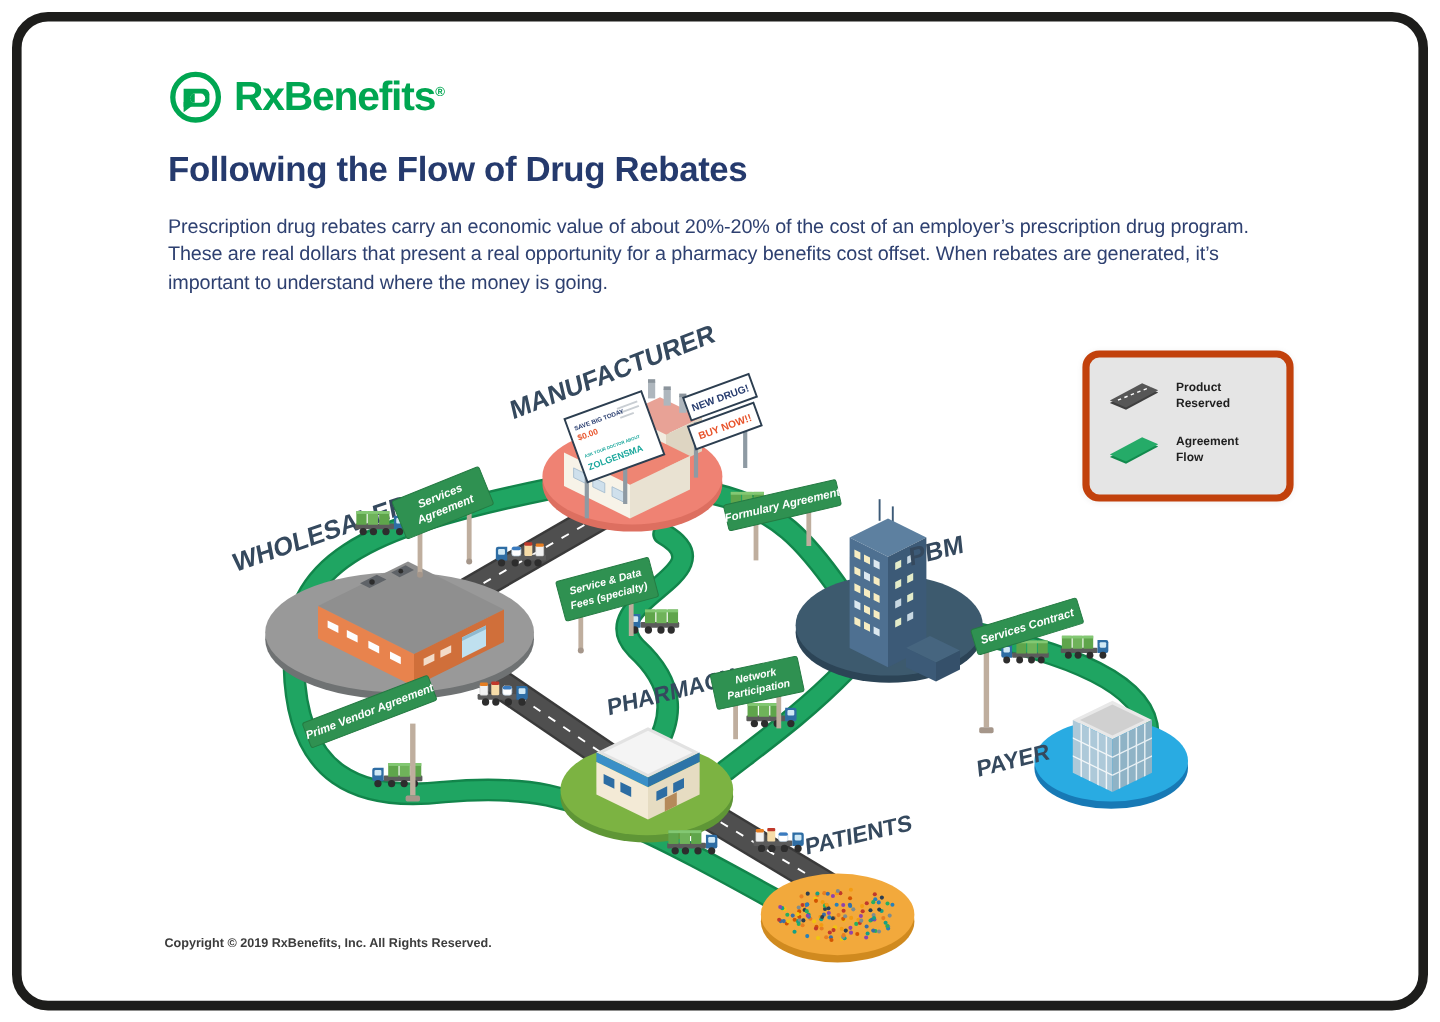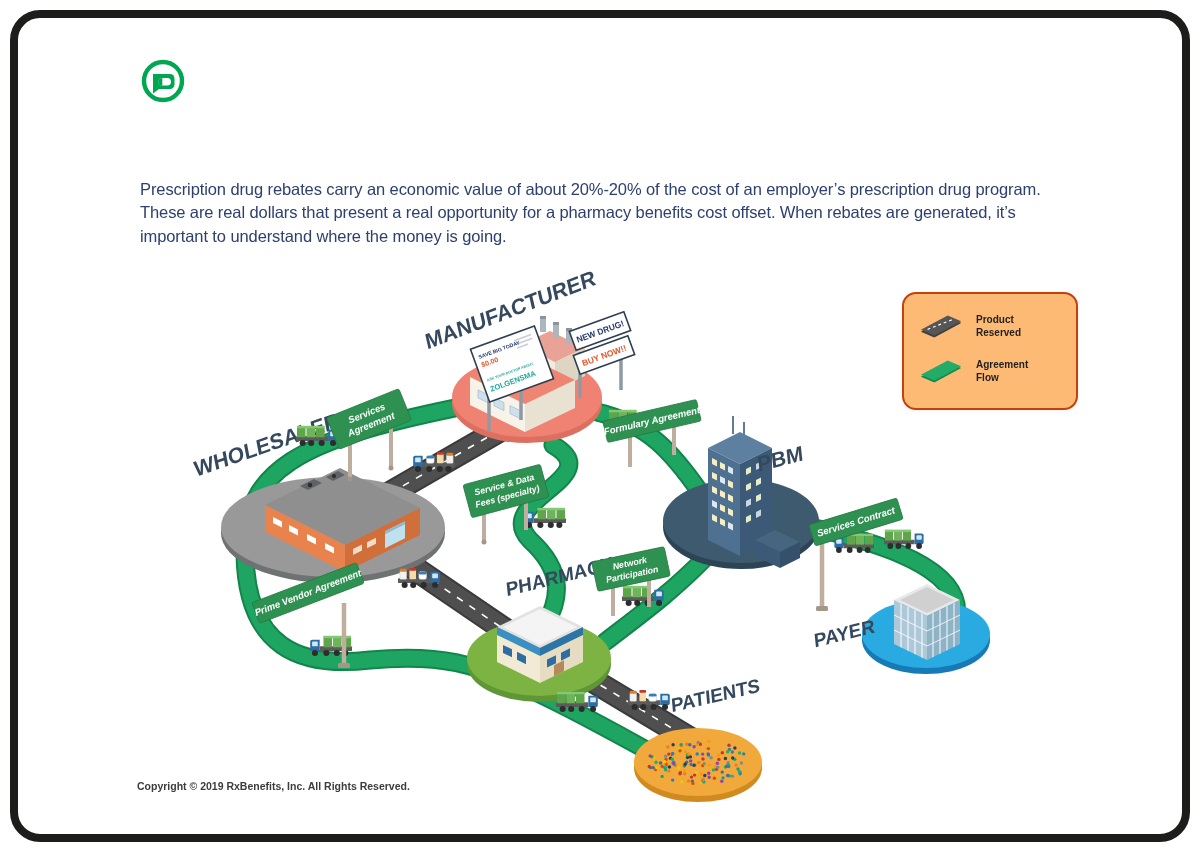--- a/index.html
+++ b/index.html
@@ -5,22 +5,22 @@
   html,body{margin:0;padding:0;background:#ffffff;}
   .page{position:relative;width:1200px;height:852px;background:#ffffff;font-family:"Liberation Sans",sans-serif;overflow:hidden;}
   .frame{position:absolute;left:10px;top:10px;width:1180px;height:832px;box-sizing:border-box;
          border:8px solid #1d1d1b;border-radius:30px;background:#ffffff;overflow:hidden;}
   .logo{position:absolute;left:122px;top:40px;display:flex;align-items:center;gap:9px;}
   .logo-word{font-size:34px;font-weight:bold;color:#00A651;letter-spacing:-1px;line-height:1;}
   .logo-reg{font-size:11px;vertical-align:super;font-weight:bold;}
   .title{position:absolute;left:122px;top:108px;font-size:29px;font-weight:bold;color:#253a6d;letter-spacing:-0.3px;}
   .intro{position:absolute;left:122px;top:160px;width:945px;font-size:16.5px;line-height:1.42;color:#2e4070;letter-spacing:-0.1px;}
   .copyright{position:absolute;left:119px;top:762px;font-size:10.5px;font-weight:bold;color:#3c3c3c;}
-  .legend{position:absolute;left:884px;top:274px;width:176px;box-sizing:border-box;background:#fdba74;
-          border:2px solid #c2410c;border-radius:14px;padding:16px 14px 8px 14px;box-shadow:0 1px 5px rgba(0,0,0,0.06);}
+  .legend{position:absolute;left:884px;top:274px;width:176px;box-sizing:border-box;background:#e5e5e5;
+          border:6px solid #c2410c;border-radius:14px;padding:16px 14px 8px 14px;box-shadow:0 1px 5px rgba(0,0,0,0.06);}
   .legend-row{display:flex;align-items:center;gap:10px;margin-bottom:13px;}
   .legend-label{font-size:10px;font-weight:bold;color:#1f1f1f;line-height:1.3;}
   .diagram{position:absolute;left:0;top:0;width:1164px;height:816px;}
   .iso-label{font-weight:bold;fill:#35495e;text-anchor:middle;font-family:"Liberation Sans",sans-serif;}
   .sign-text{font-style:italic;font-weight:bold;fill:#ffffff;text-anchor:middle;font-family:"Liberation Sans",sans-serif;}
   .bb-navy{fill:#253a6d;font-weight:bold;font-family:"Liberation Sans",sans-serif;}
   .bb-orange{fill:#e8542c;font-weight:bold;font-family:"Liberation Sans",sans-serif;}
   .bb-teal{fill:#19a79c;font-weight:bold;font-family:"Liberation Sans",sans-serif;}
 </style>
 </head>
@@ -486,22 +486,24 @@
     </svg>
 
     <div class="logo">
       <svg width="46" height="46" viewBox="0 0 46 46">
         <circle cx="23" cy="23" r="19" fill="none" stroke="#00A651" stroke-width="4.4"></circle>
         <path d="M13,16 h17 a4.5,4.5 0 0 1 4.5,4.5 v6 a4.5,4.5 0 0 1 -4.5,4.5 h-17 z" fill="#00A651"></path>
         <path d="M13,27 v8.5 l8,-6 z" fill="#00A651"></path>
         <rect x="18.5" y="20" width="12.5" height="7.6" rx="3.8" fill="#ffffff"></rect>
         <path d="M22.3,20 h-0.1 a3.8,3.8 0 0 0 0,7.6 h0.1 z" fill="#00A651"></path>
       </svg>
+      <div class="logo-word"><span>RxBenefits</span><sup class="logo-reg">®</sup></div>
     </div>
 
+    <div class="title">Following the Flow of Drug Rebates</div>
     <div class="intro">Prescription drug rebates carry an economic value of about 20%-20% of the cost of an employer’s prescription drug program. These are real dollars that present a real opportunity for a pharmacy benefits cost offset. When rebates are generated, it’s important to understand where the money is going.</div>
 
     <div class="legend">
       <div class="legend-row">
         <svg width="48" height="32" viewBox="0 0 50 32">
           <polygon points="3,22 31,7 45,13 17,28" fill="#3f3f3f"></polygon>
           <polygon points="3,20 31,5 45,11 17,26" fill="#565656"></polygon>
           <line x1="10" y1="19.5" x2="38" y2="8.5" stroke="#ffffff" stroke-width="1.2" stroke-dasharray="3 3"></line>
         </svg>
         <div class="legend-label">

